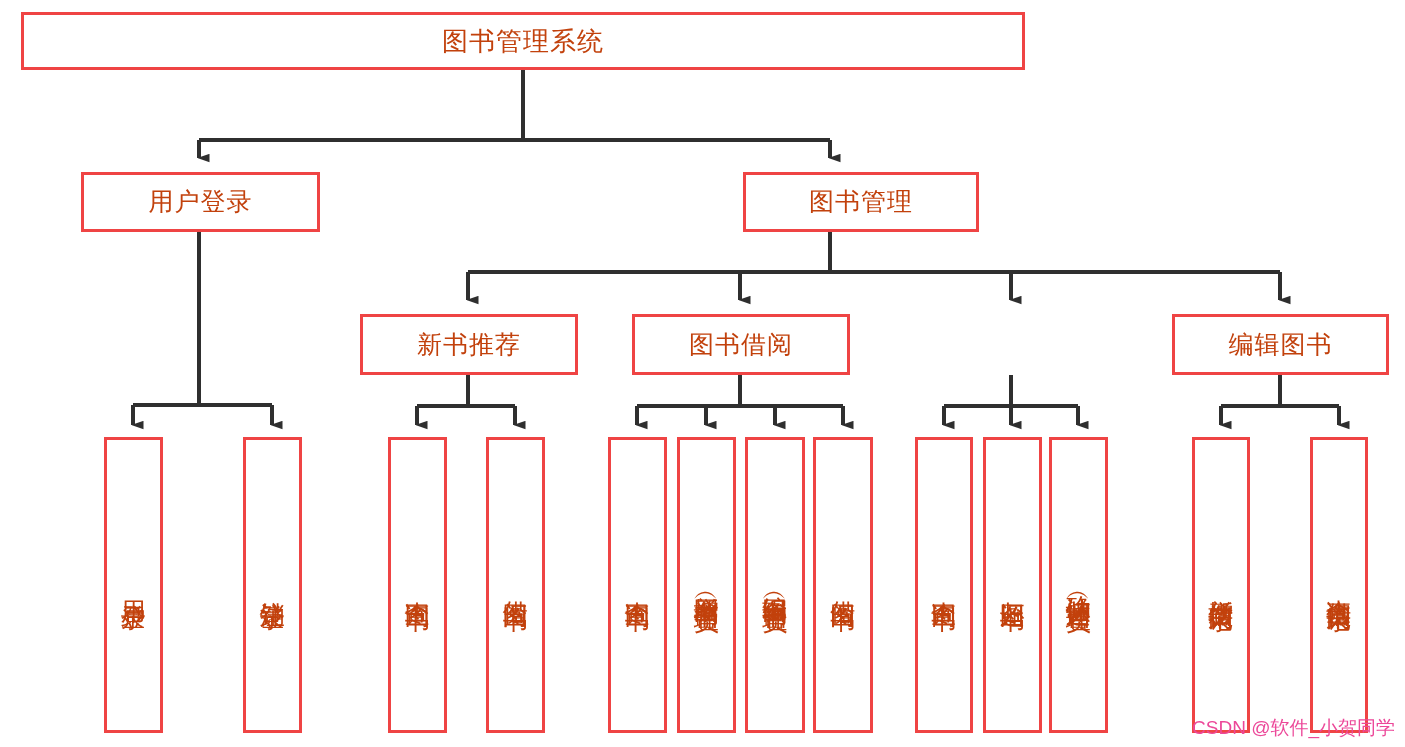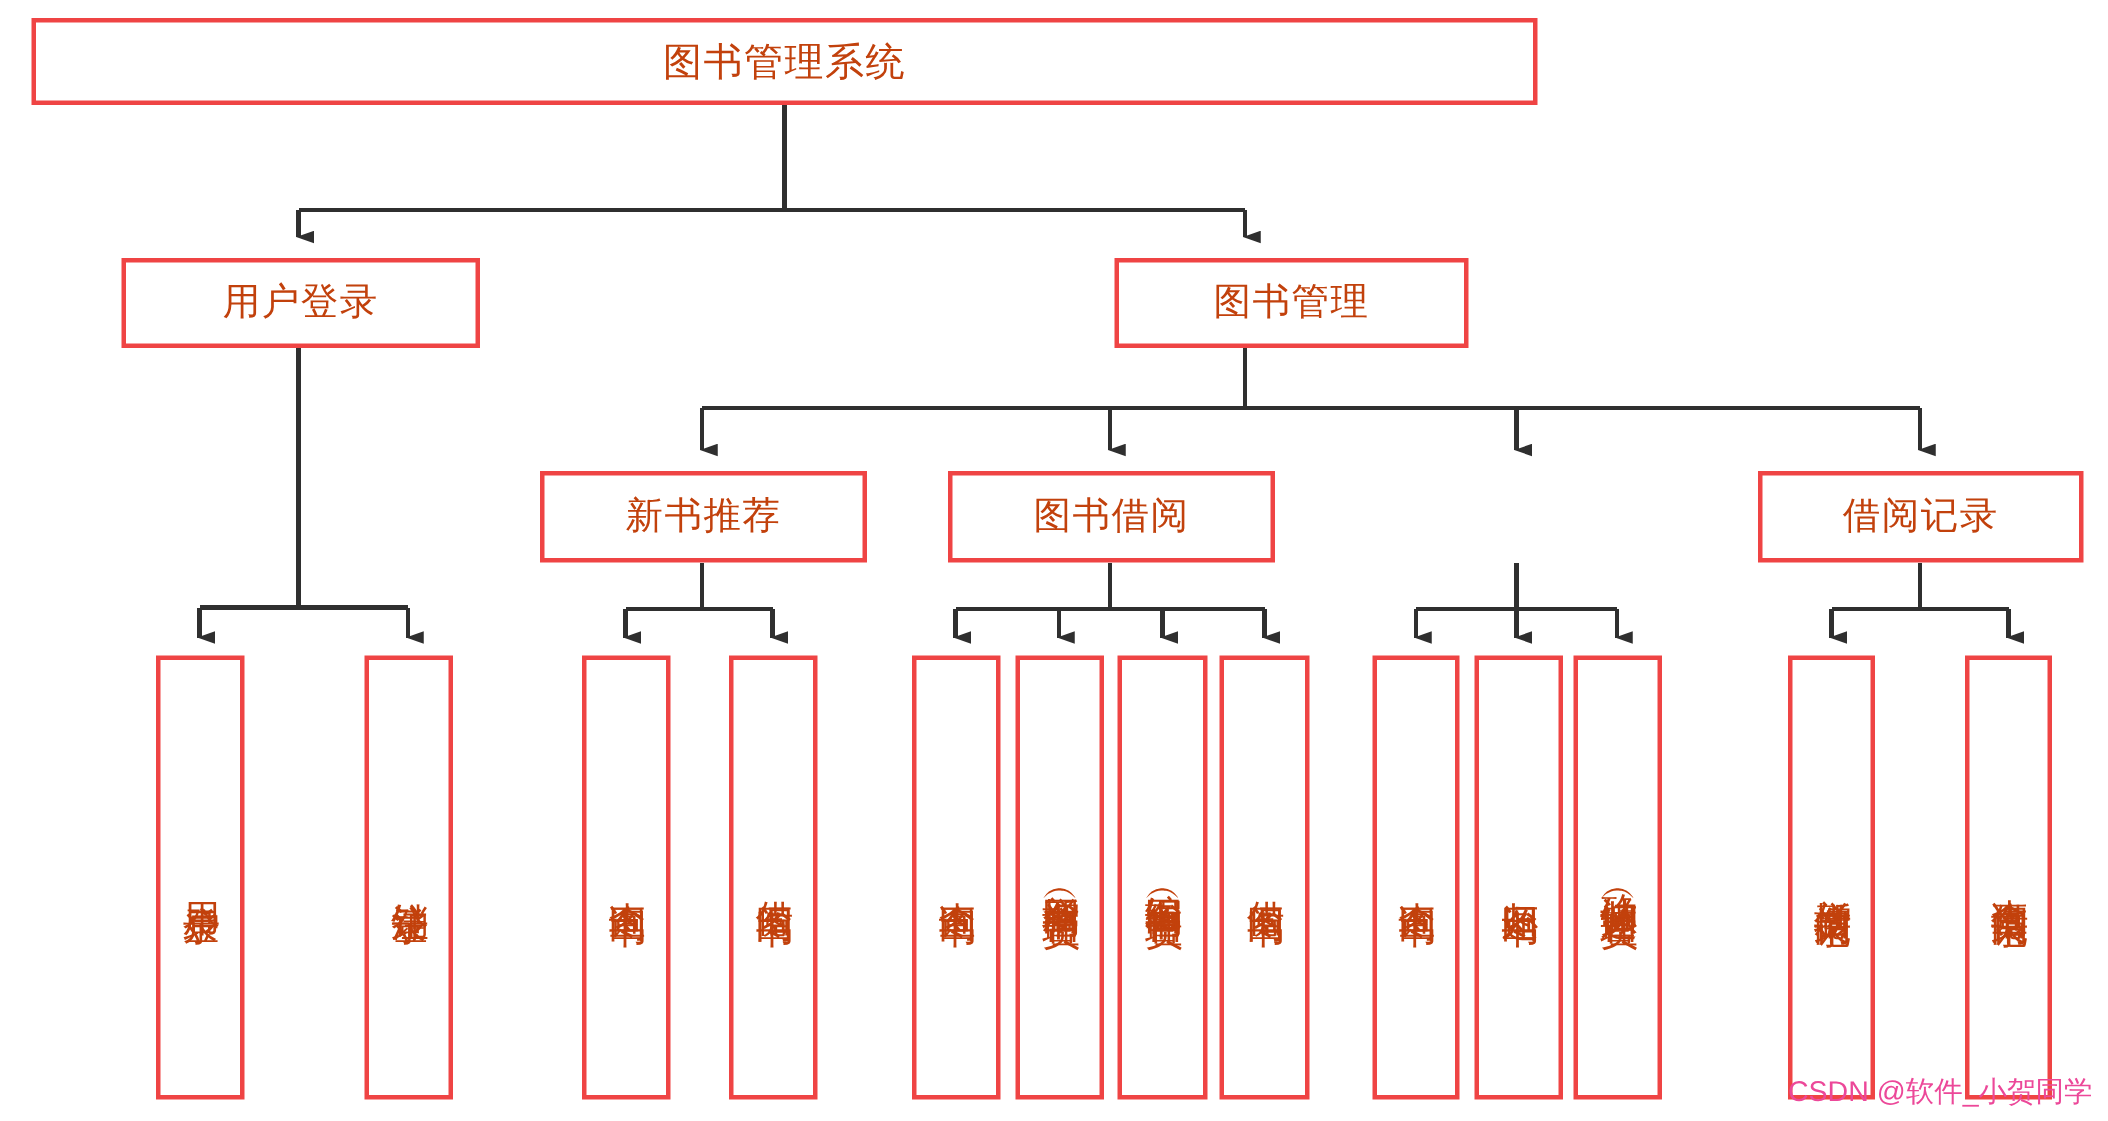--- a/index.html
+++ b/index.html
@@ -138,21 +138,21 @@
   <div class="node node-h" style="left:632px; top:314px; width:218px; height:61px;">
     <span>图书借阅</span>
   </div>
 
   <div class="node node-h" style="left:360px; top:314px; width:218px; height:61px;">
     <span>新书推荐</span>
   </div>
 
 
   <div class="node node-h" style="left:1172px; top:314px; width:217px; height:61px;">
-    <span>借阅记录</span>
+    <span>编辑图书</span>
   </div>
 
   <div class="node node-v" style="left:104px; top:437px; width:59px; height:296px;">
     <span>用户登录</span>
   </div>
   <div class="node node-v" style="left:243px; top:437px; width:59px; height:296px;">
     <span>注销登录</span>
   </div>
 
   <div class="node node-v" style="left:388px; top:437px; width:59px; height:296px;">

